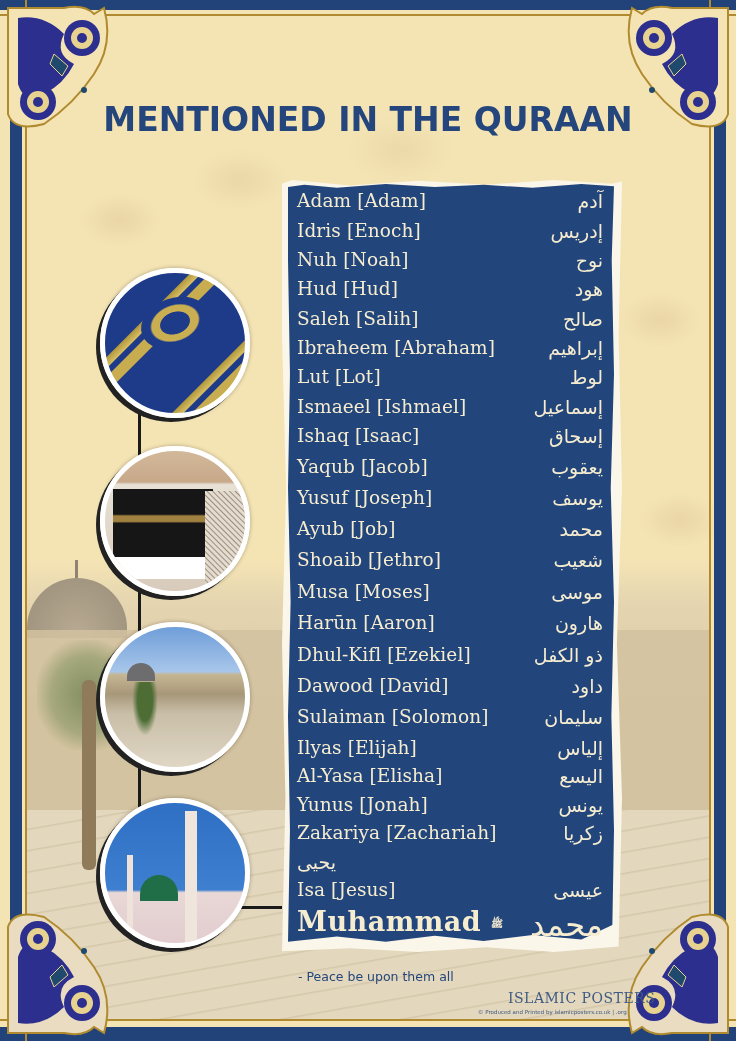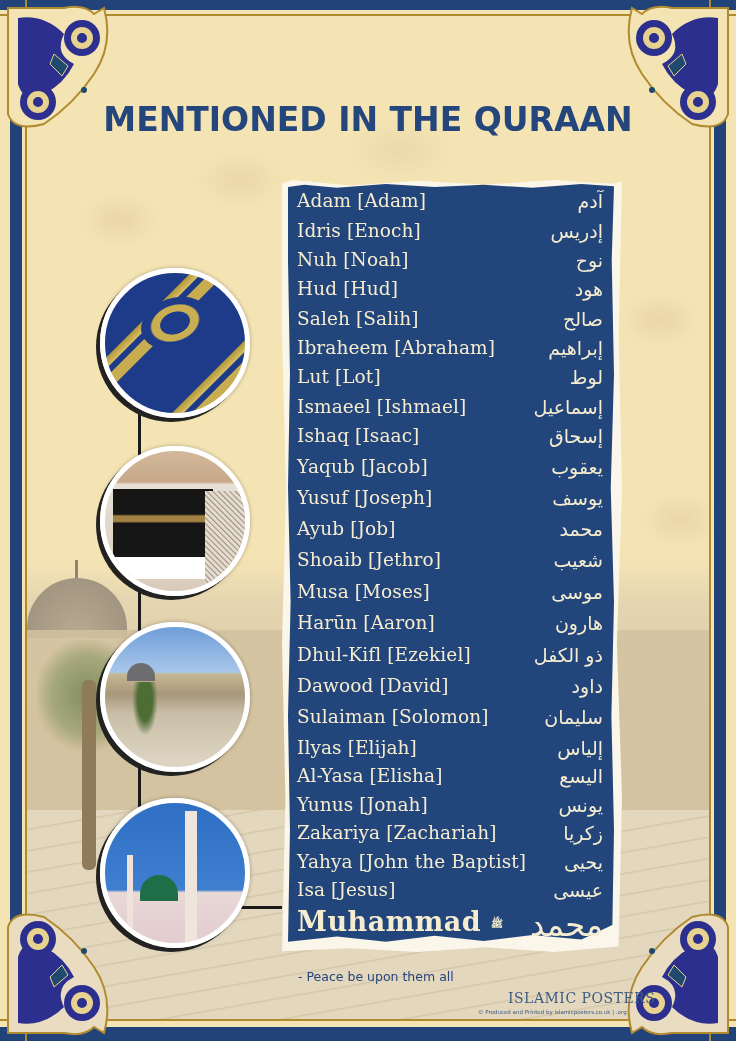--- a/index.html
+++ b/index.html
@@ -280,21 +280,20 @@
       </div>
     <div class="row" style="top:794px">
         <span class="en">Yunus [Jonah]</span>
         <span class="ar">يونس</span>
       </div>
     <div class="row" style="top:822px">
         <span class="en">Zakariya [Zachariah]</span>
         <span class="ar">زكريا</span>
       </div>
     <div class="row" style="top:851px">
-        <span class="en">Yahya [John the Baptist]</span>
         <span class="ar">يحيى</span>
       </div>
     <div class="row" style="top:879px">
         <span class="en">Isa [Jesus]</span>
         <span class="ar">عيسى</span>
       </div>
     <div class="row final" style="top:906px; height:40px">
       <span class="en"><span>Muhammad</span><span class="pbuh-glyph">ﷺ</span></span>
       <span class="ar">محمد</span>
     </div>

